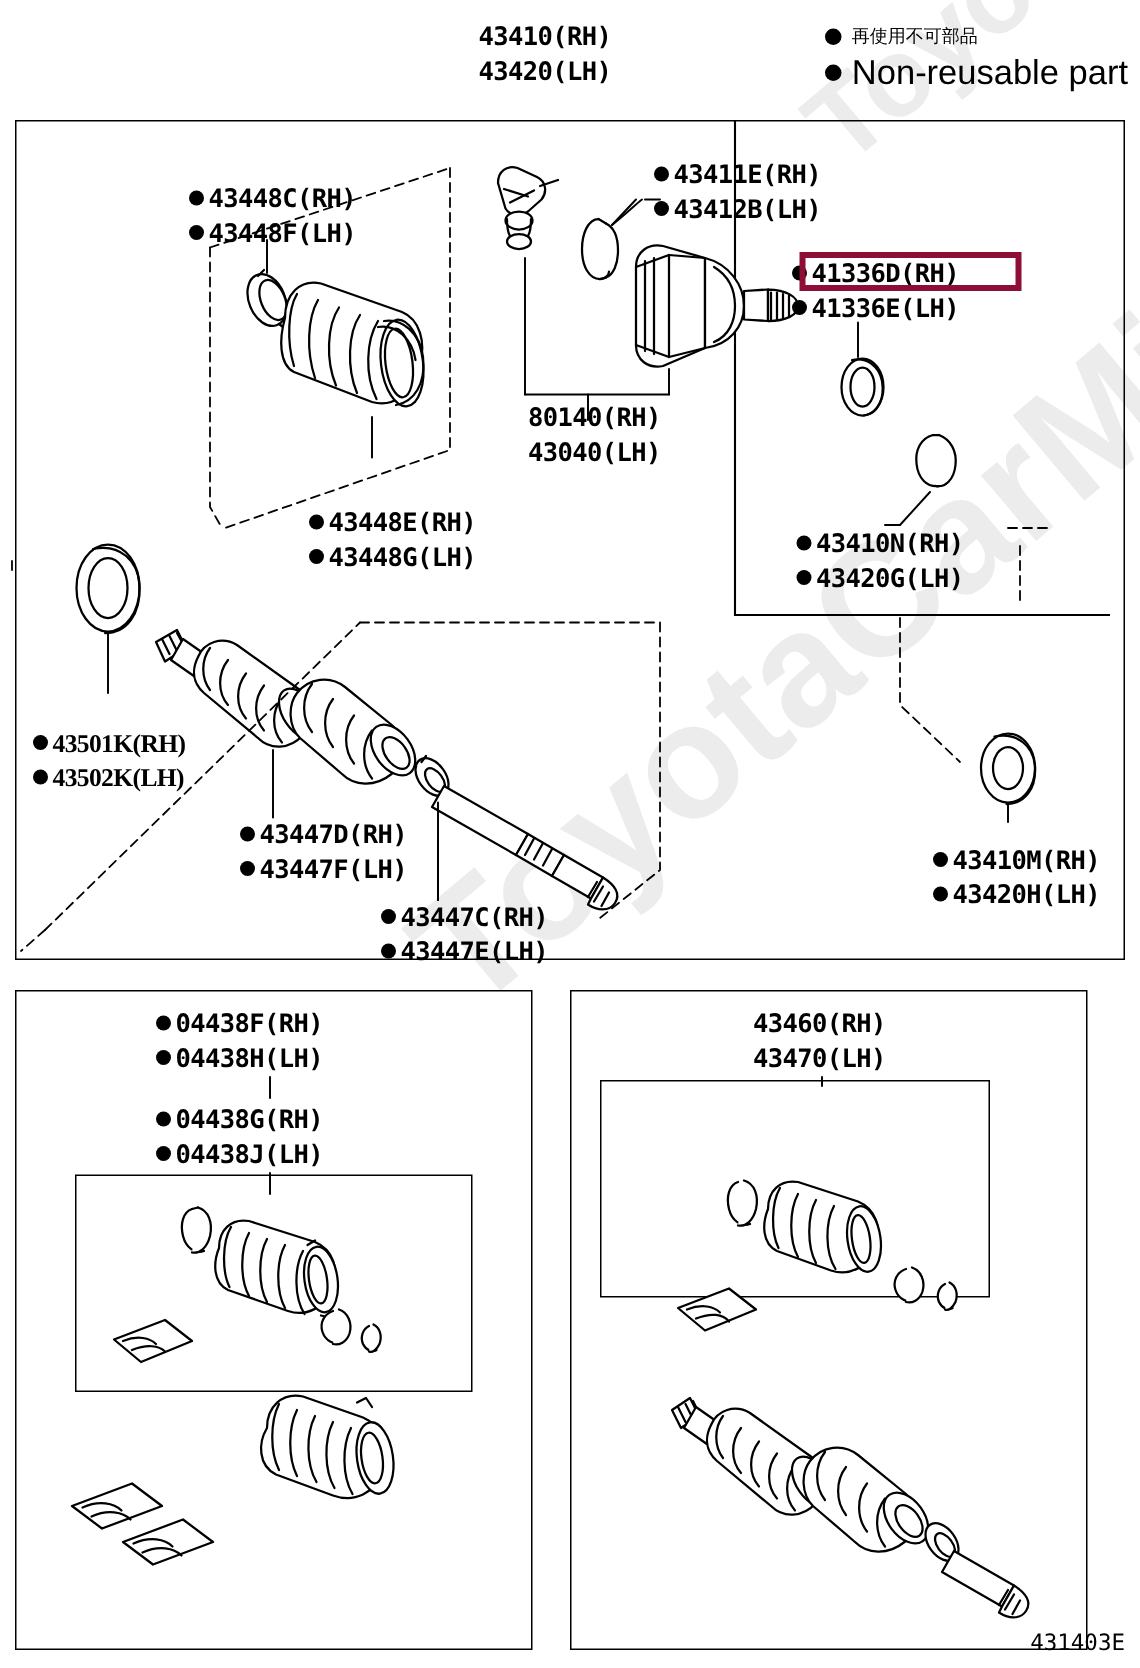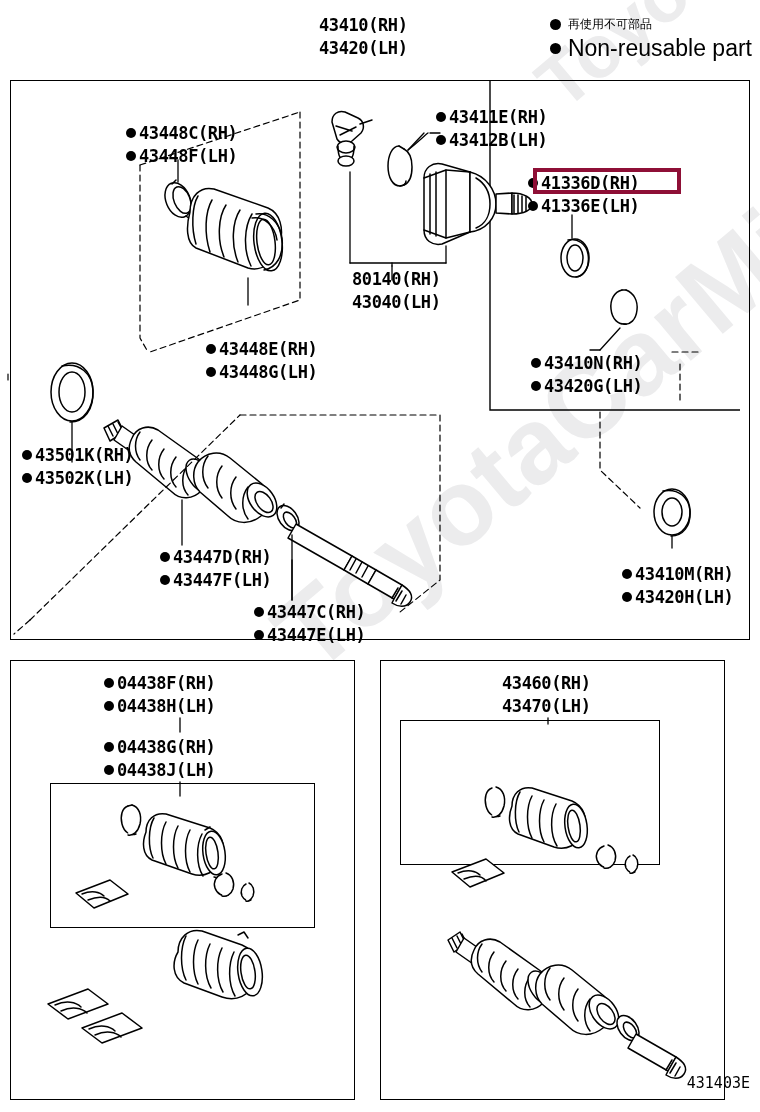--- a/index.html
+++ b/index.html
@@ -58,21 +58,21 @@
     width:11px;height:11px;border-radius:50%;background:#000;
     margin-right:7px;flex:0 0 auto;
   }
   .legend .jp{font-family:Liberation Mono, monospace;font-size:12px;}
   .legend .en{font-family:"Liberation Sans",sans-serif;font-size:23px;}
 
   
   .frame{position:absolute;border:1.5px solid #000;box-sizing:border-box;z-index:10;background:transparent;}
 
   .corner-code{
-    position:absolute;right:10px;bottom:20px;z-index:30;
+    position:absolute;right:10px;bottom:8px;z-index:30;
     font-size:15px;letter-spacing:0px;color:#000;
   }
 
   svg.art{position:absolute;left:0;top:0;width:760px;height:1112px;z-index:20;pointer-events:none;}
   svg.artlow{position:absolute;left:0;top:0;width:760px;height:1112px;z-index:9;pointer-events:none;}
 </style>
 </head>
 <body>
 
 <div id="stage">
@@ -379,21 +379,21 @@
   <div class="lbl" style="left:206px;top:306px;margin-top:32px;">
     <span class="row"><span class="dot"></span><span>43448E(RH)</span></span>
     <span class="row"><span class="dot"></span><span>43448G(LH)</span></span>
   </div>
 
   <div class="lbl" style="left:531px;top:352px;">
     <span class="row"><span class="dot"></span><span>43410N(RH)</span></span>
     <span class="row"><span class="dot"></span><span>43420G(LH)</span></span>
   </div>
 
-  <div class="lbl" style="left:22px;top:444px;">
+  <div class="lbl" style="left:22px;top:484px;font-family:Liberation Serif, serif;">
     <span class="row"><span class="dot"></span><span>43501K(RH)</span></span>
     <span class="row"><span class="dot"></span><span>43502K(LH)</span></span>
   </div>
 
   <div class="lbl" style="left:160px;top:546px;">
     <span class="row"><span class="dot"></span><span>43447D(RH)</span></span>
     <span class="row"><span class="dot"></span><span>43447F(LH)</span></span>
   </div>
 
   <div class="lbl" style="left:254px;top:601px;">

